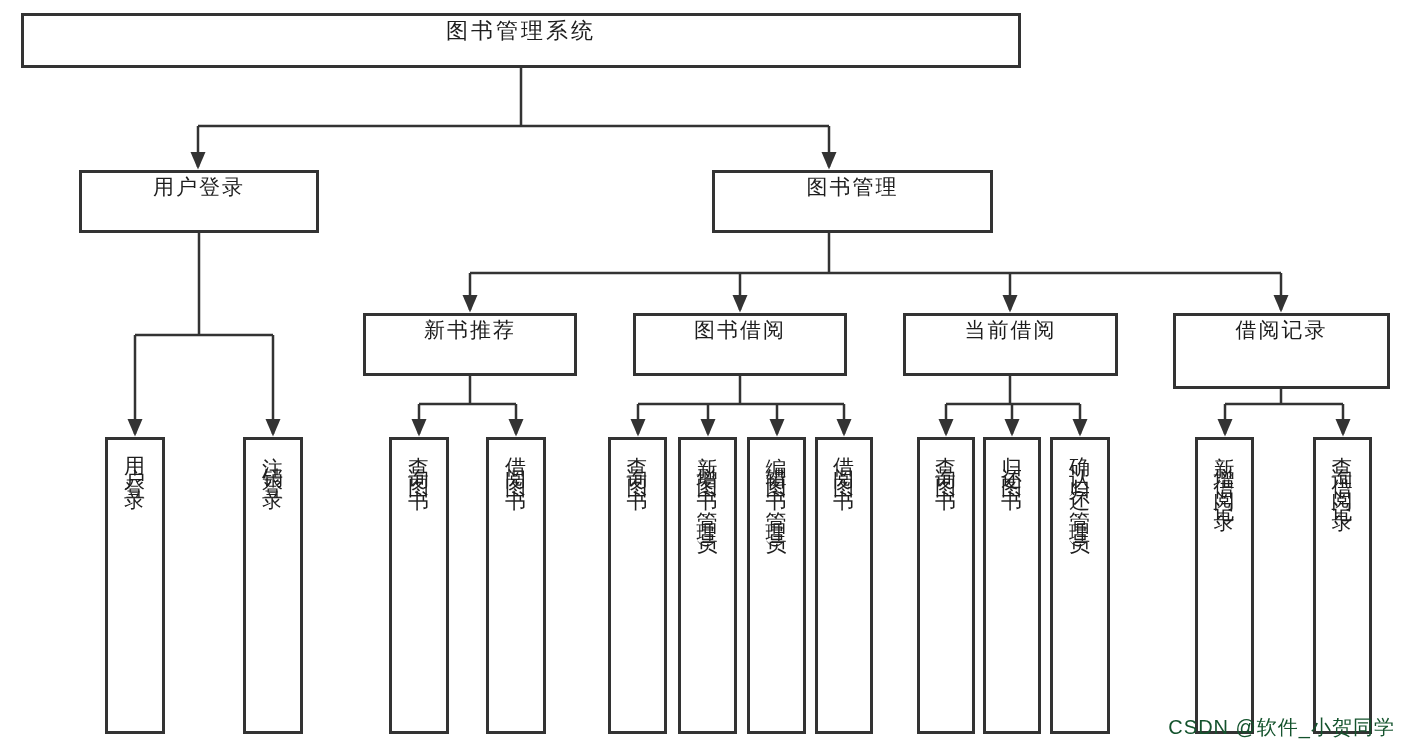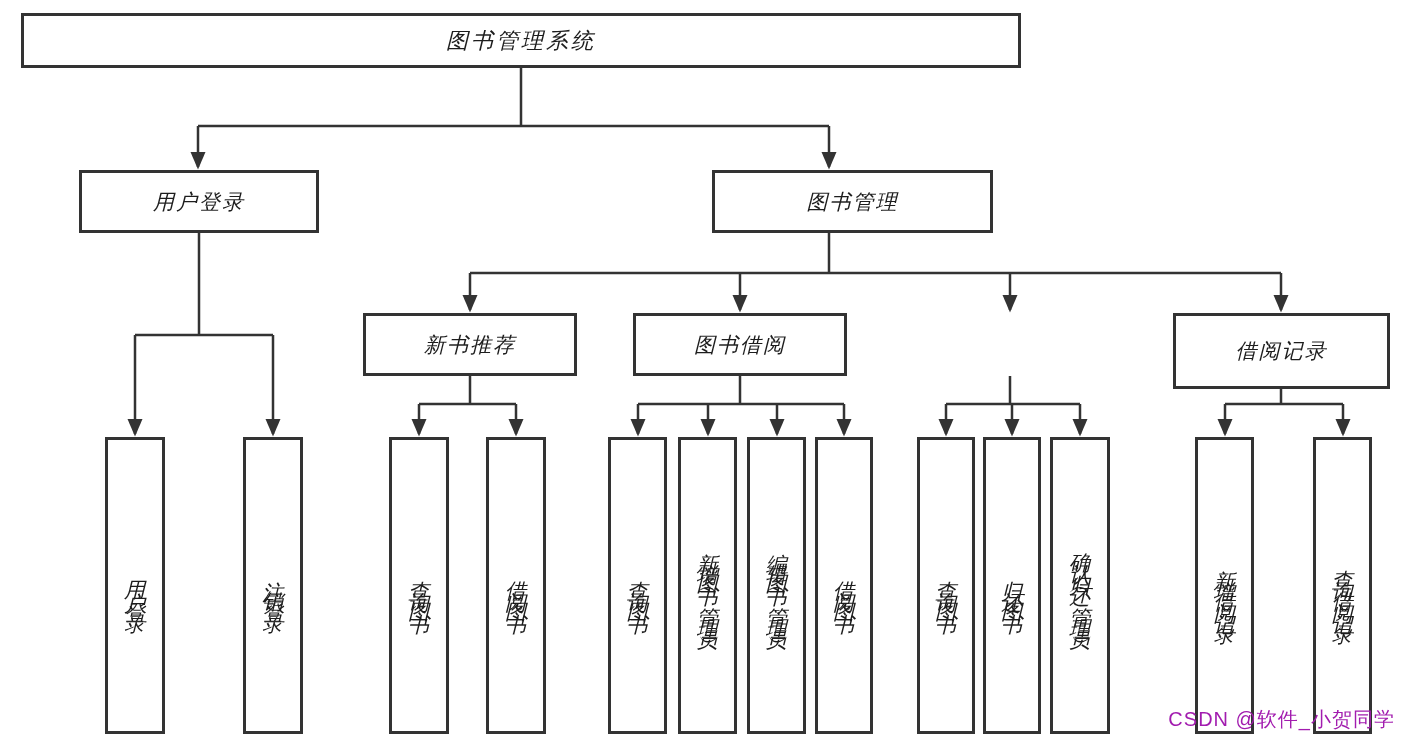--- a/index.html
+++ b/index.html
@@ -11,45 +11,43 @@
     height: 747px;
     background: #ffffff;
     overflow: hidden;
   }
   .connectors { position: absolute; left: 0; top: 0; }
   .box {
     position: absolute;
     border: 3px solid #333333;
     background: #ffffff;
     display: flex;
-    align-items: center;
     justify-content: center;
-    font-style: italic;
   }
   .hlabel {
     font-size: 21px;
     color: #1d1d1d;
     letter-spacing: 2px;
     white-space: nowrap;
   }
   .root-size { font-size: 22px; letter-spacing: 3px; }
   .vlabel {
     writing-mode: vertical-rl;
     text-orientation: mixed;
     font-size: 21px;
     line-height: 1;
     letter-spacing: 11px;
     color: #1d1d1d;
   }
   .watermark {
     position: absolute;
     right: 10px;
-    bottom: 14px;
+    bottom: 6px;
     font-size: 20px;
-    color: #a21caf;
+    color: #14532d;
     letter-spacing: 1px;
     white-space: nowrap;
     z-index: 5;
   }
 </style>
 </head>
 <body>
 
 <div class="canvas">
 
@@ -106,20 +104,23 @@
   <div class="box" style="left:712px;top:170px;width:281px;height:63px">
     <span class="hlabel">图书管理</span>
   </div>
 
   <div class="box" style="left:363px;top:313px;width:214px;height:63px">
     <span class="hlabel">新书推荐</span>
   </div>
   <div class="box" style="left:633px;top:313px;width:214px;height:63px">
     <span class="hlabel">图书借阅</span>
   </div>
+  <div class="box" style="left:903px;top:313px;width:215px;height:63px">
+    <span class="hlabel">当前借阅</span>
+  </div>
   <div class="box" style="left:1173px;top:313px;width:217px;height:76px">
     <span class="hlabel">借阅记录</span>
   </div>
 
   <div class="box" style="left:105px;top:437px;width:60px;height:297px">
     <span class="vlabel">用户登录</span>
   </div>
   <div class="box" style="left:243px;top:437px;width:60px;height:297px">
     <span class="vlabel">注销登录</span>
   </div>

